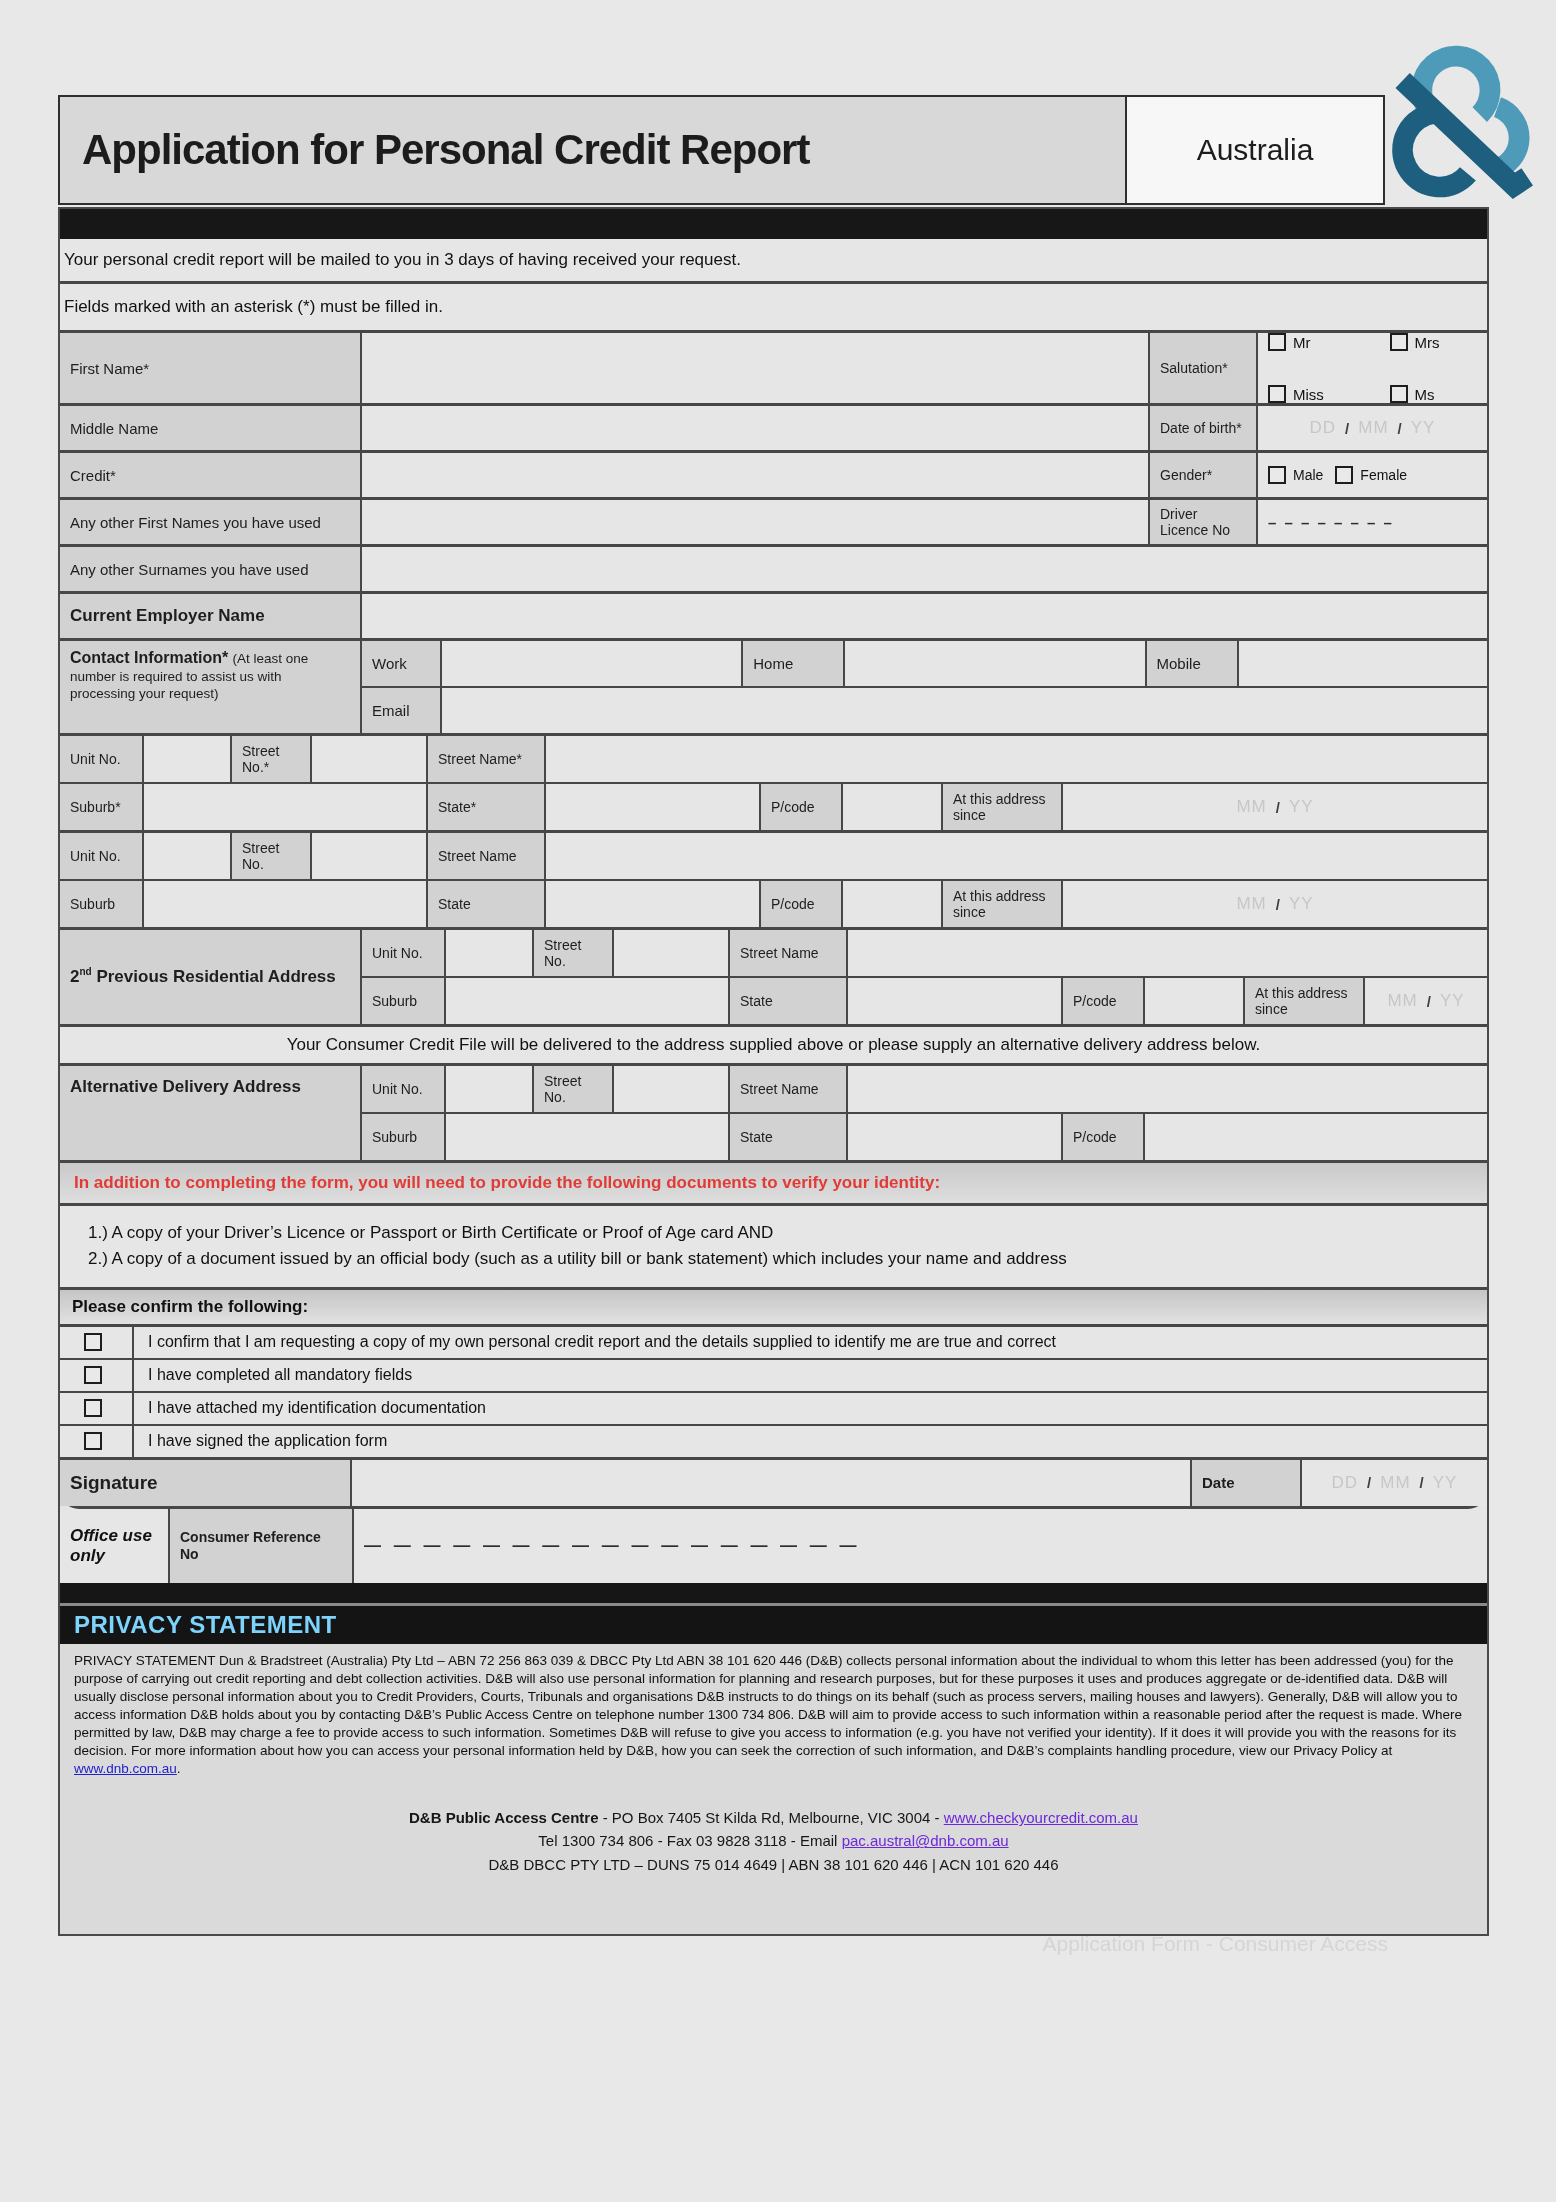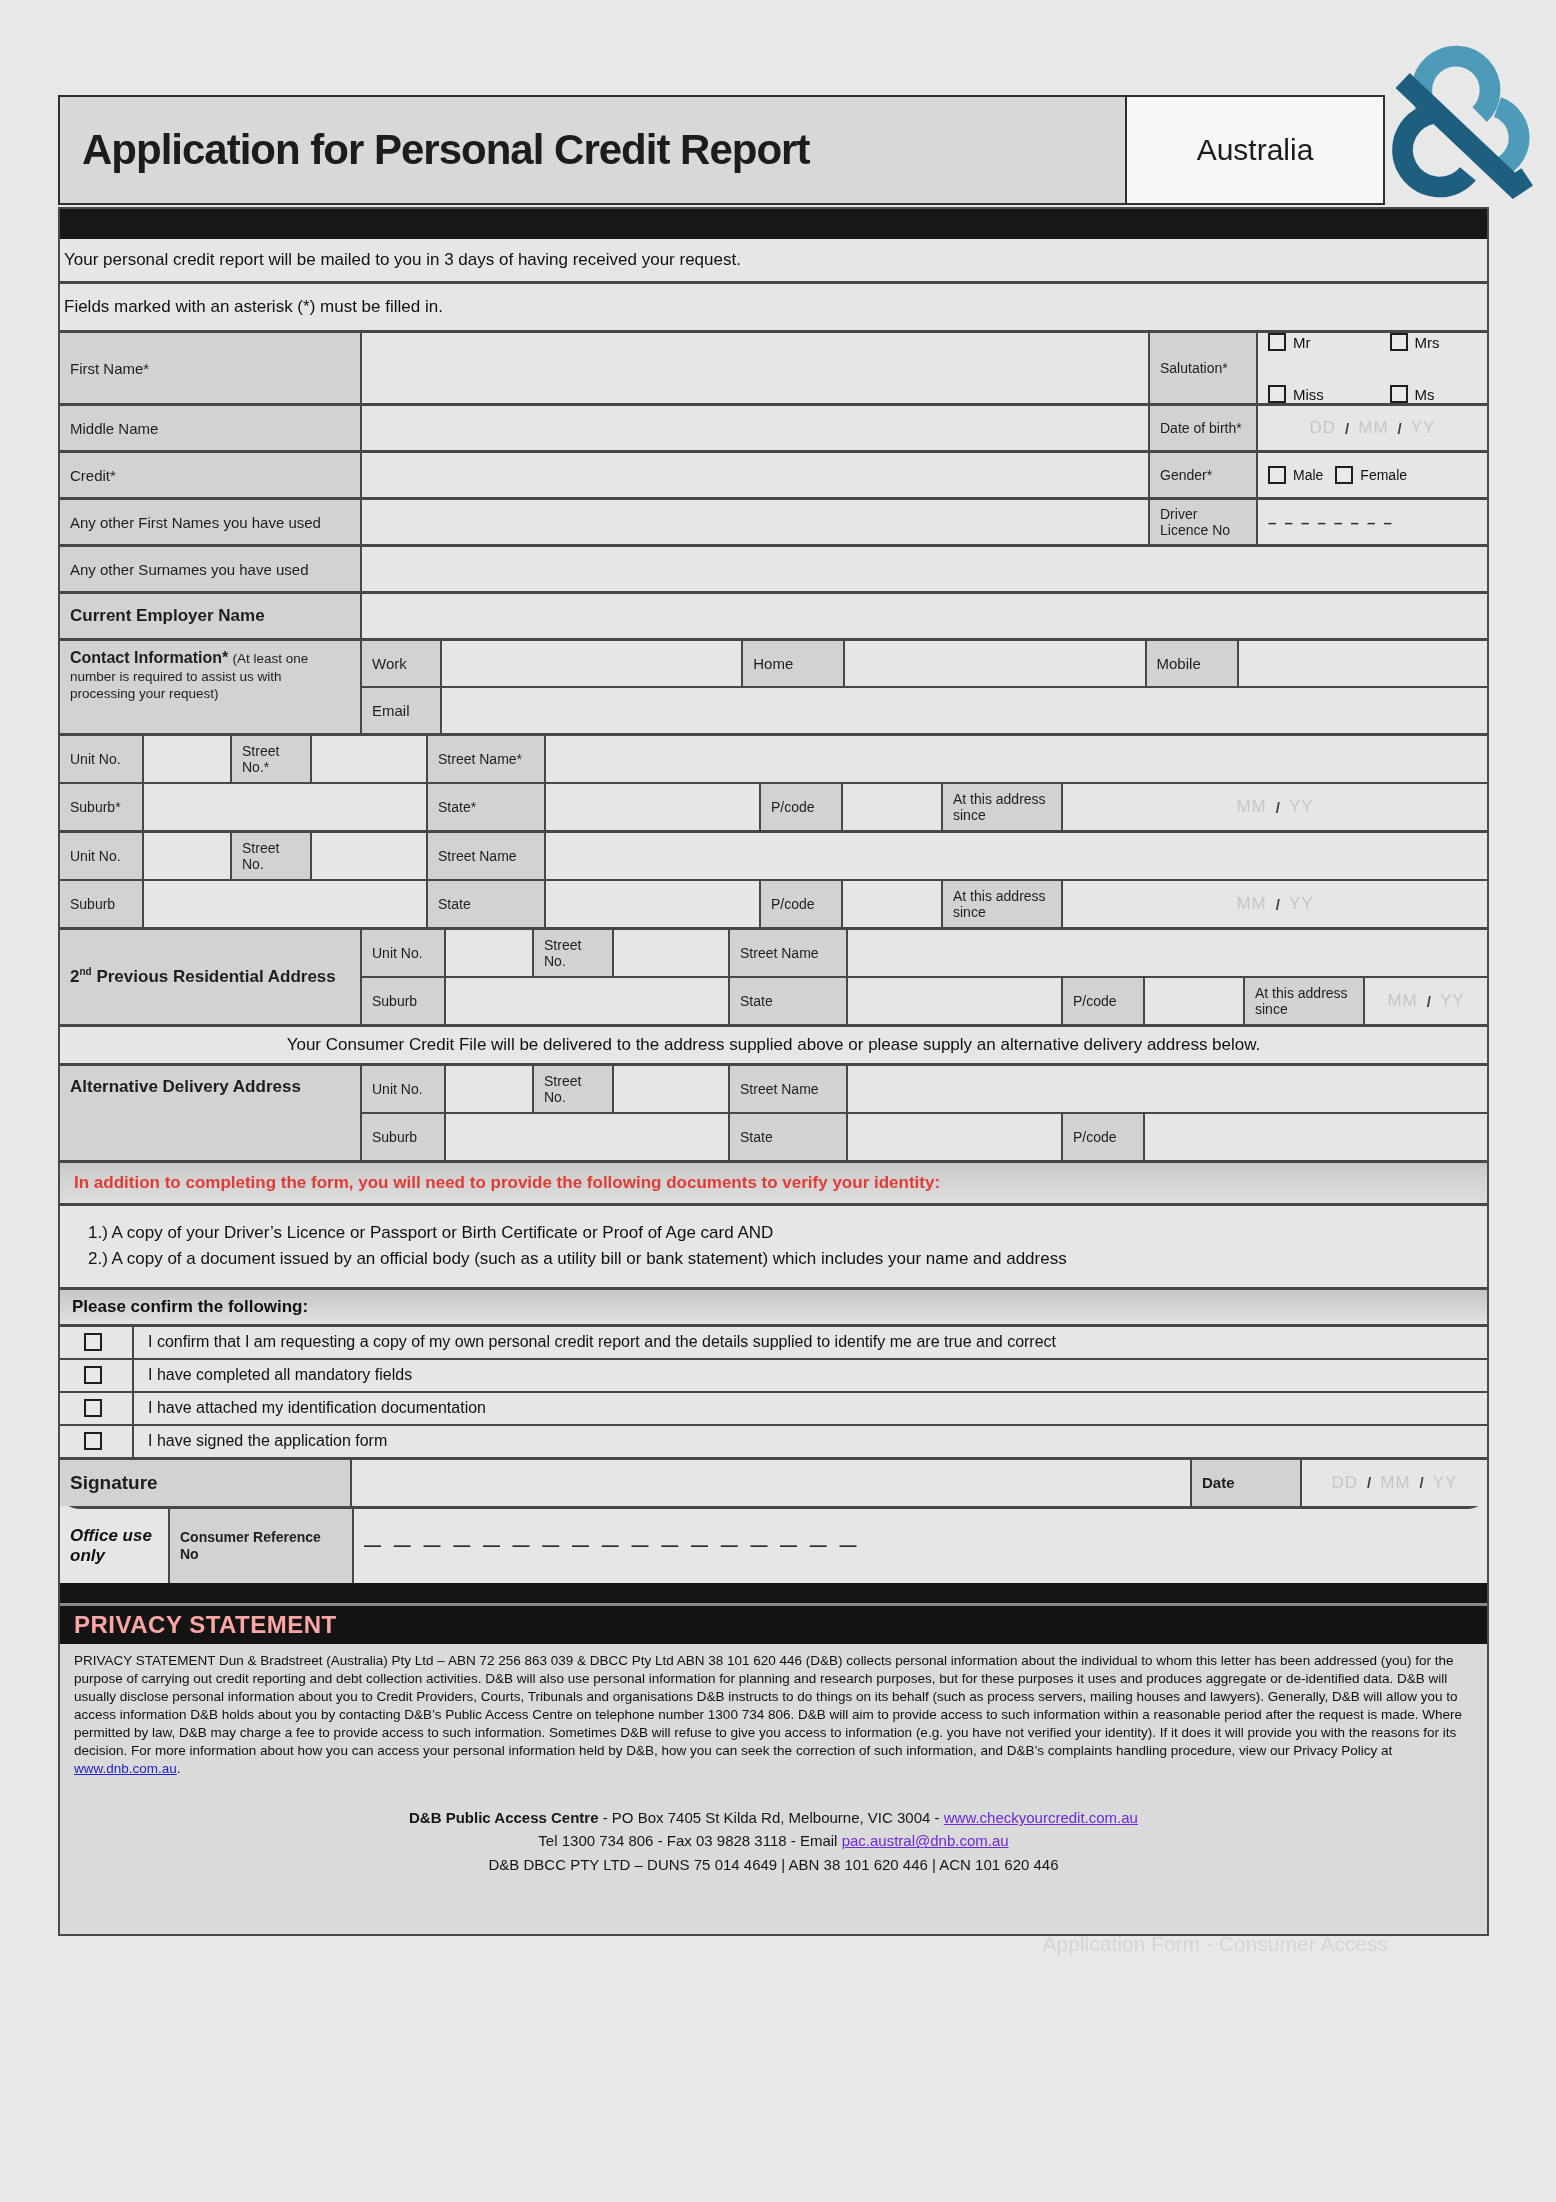--- a/index.html
+++ b/index.html
@@ -61,21 +61,21 @@
   .confirm-text{flex:1;display:flex;align-items:center;padding-left:14px;font-size:16px;}
   .sig-lbl{width:292px;flex:none;font-size:19px;}
   .date-lbl{width:110px;flex:none;font-size:15px;}
   .date-val{width:185px;flex:none;}
   .office-lbl{width:110px;flex:none;font-style:italic;font-size:17px;background:#e6e6e6;}
   .consumer-lbl{width:184px;flex:none;font-size:14px;line-height:1.2;font-weight:bold;}
   .office-row{min-height:74px;border-bottom:none;}
   .black-bottom{height:20px;background:#161616;}
   .privacy-gap{height:3px;background:#8a8a8a;}
   .privacy-head{height:38px;background:#141414;display:flex;align-items:center;padding-left:14px;}
-  .privacy-head h2{margin:0;color:#fca5a5;font-size:24px;letter-spacing:0.5px;}
+  .privacy-head h2{margin:0;color:#7dd3fc;font-size:24px;letter-spacing:0.5px;}
   .privacy-body{background:#dadada;padding:8px 14px 0 14px;font-size:13.5px;line-height:1.34;color:#101010;}
   .privacy-body a{color:#2222cc;text-decoration:underline;}
   .footer{background:#dadada;text-align:center;font-size:15px;line-height:1.55;
     padding:28px 0 58px 0;color:#161616;}
   .footer a{color:#6d28d9;text-decoration:underline;}
   .watermark{position:absolute;top:1932px;right:168px;font-size:21px;color:#d5d5d5;}
   sup{font-size:10px;}
 </style>
 </head>
 <body>

